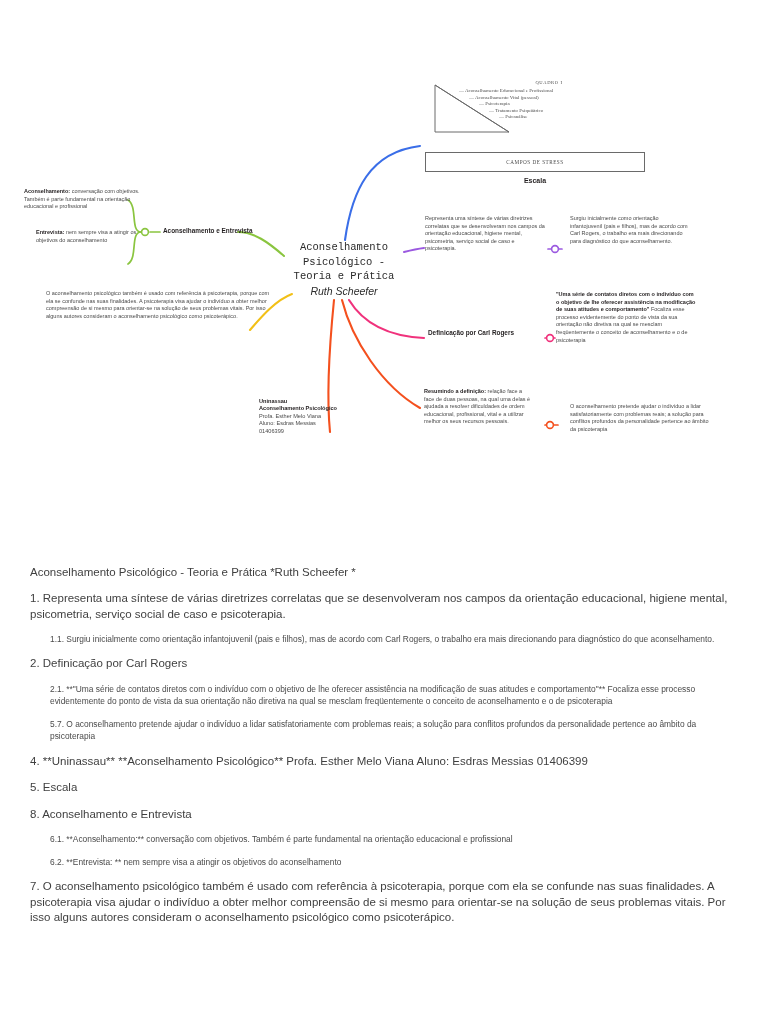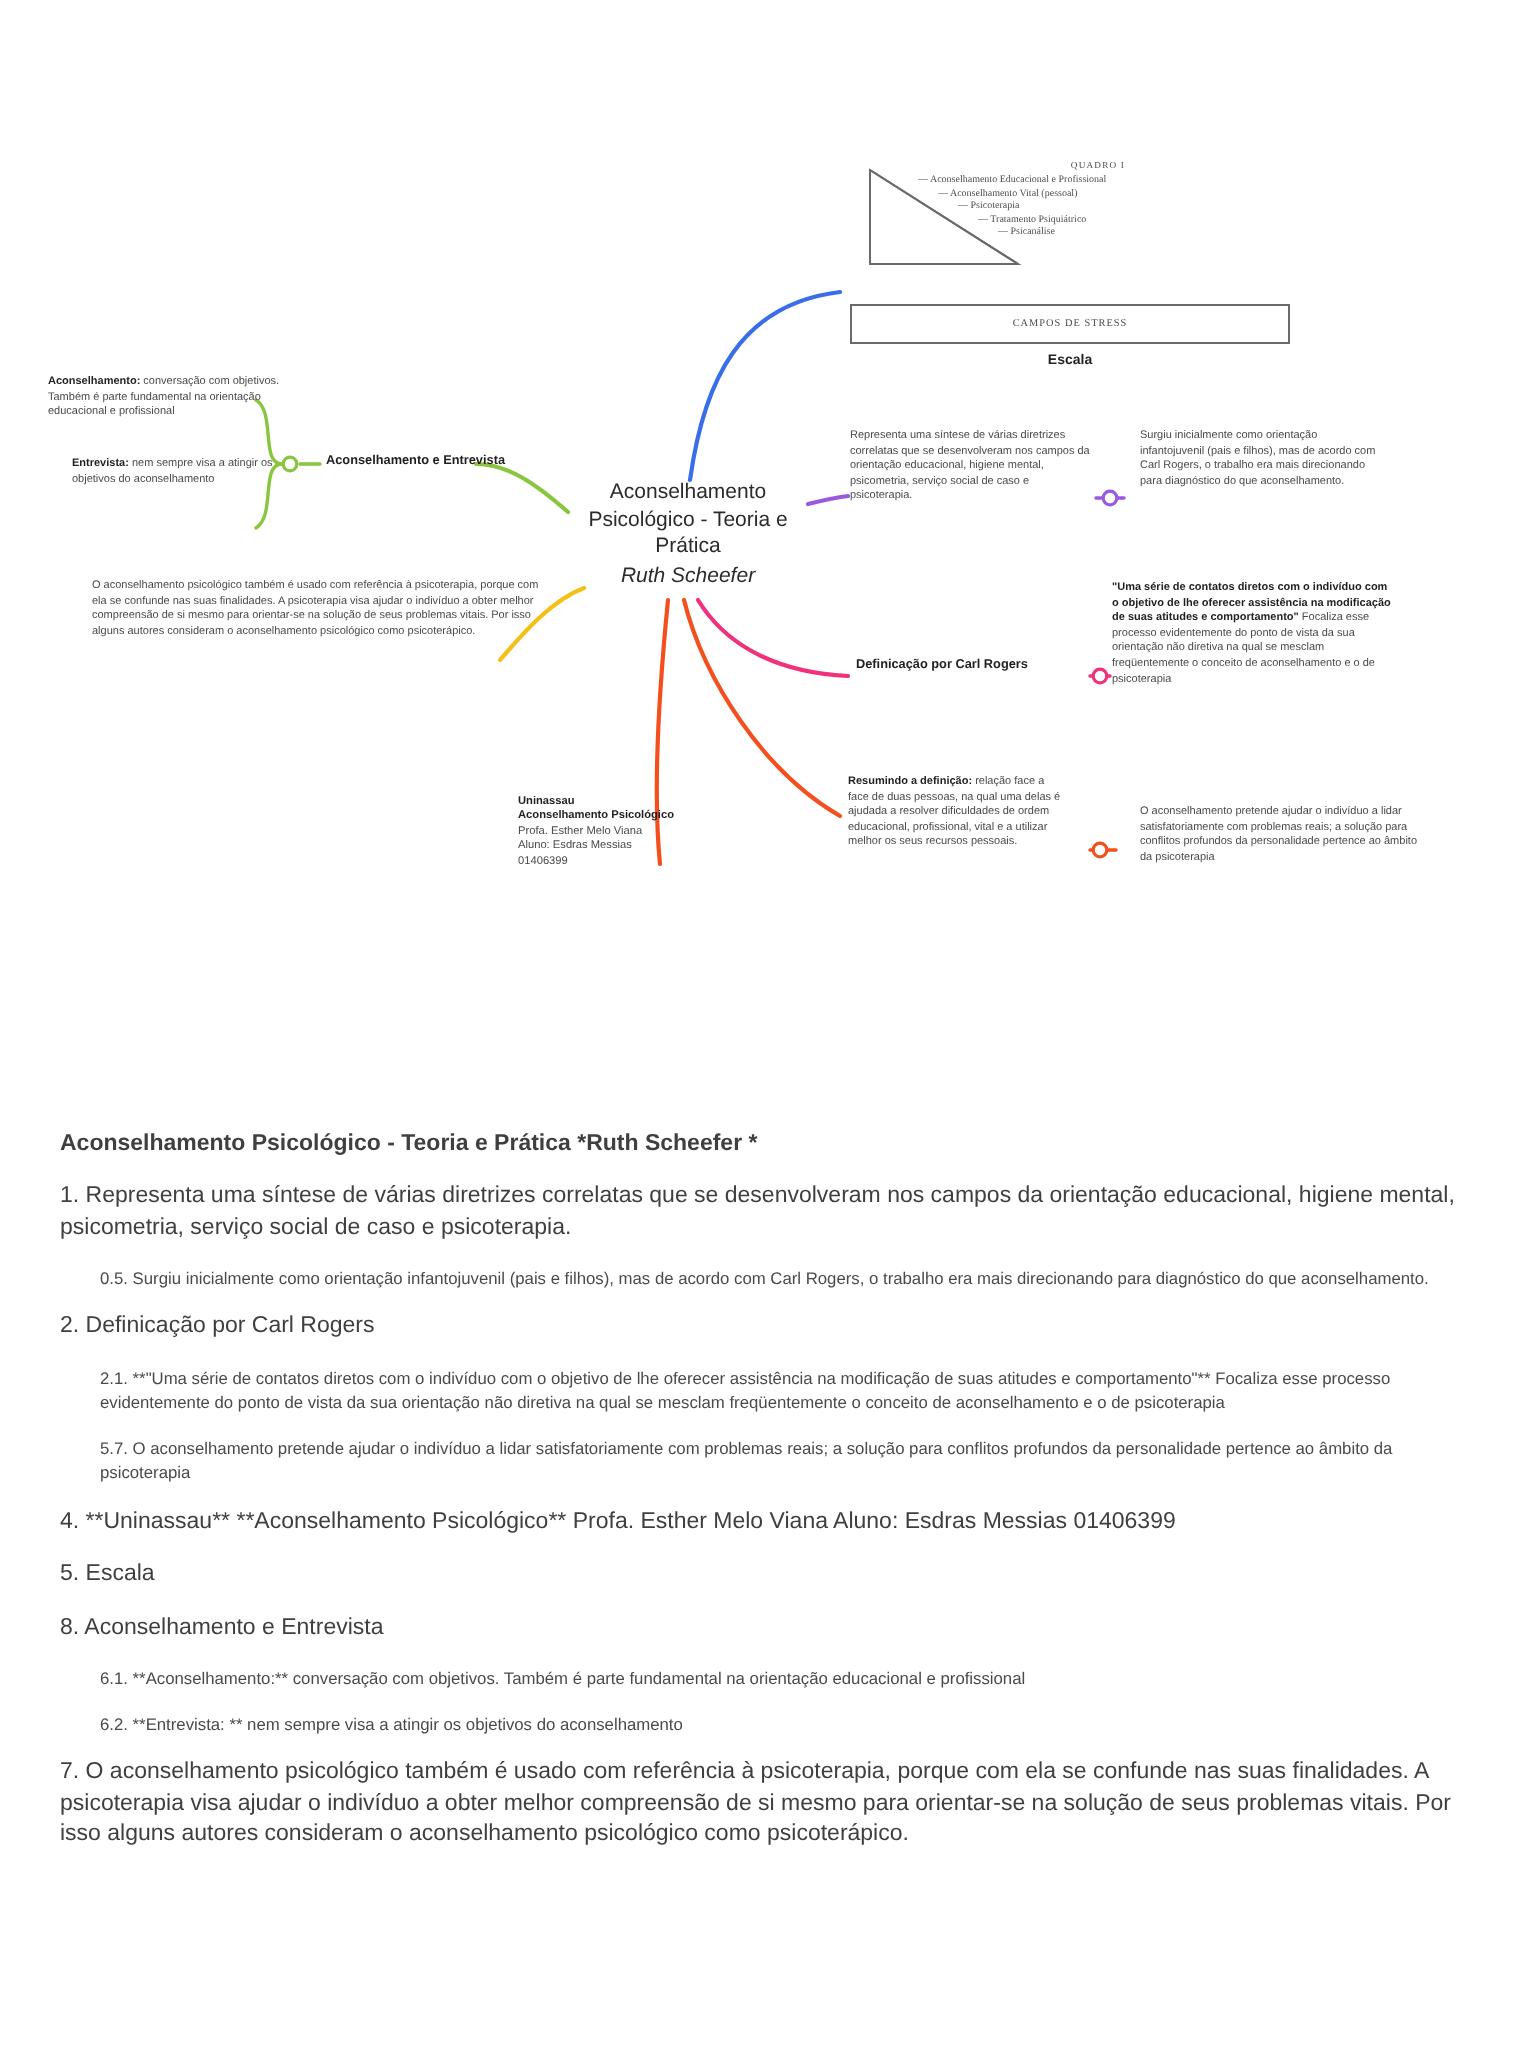--- a/index.html
+++ b/index.html
@@ -19,21 +19,21 @@
   #mm-svg{position:absolute;left:0;top:0;width:768px;height:520px;pointer-events:none;}
 
   .node{position:absolute;}
 
   .central{
     left:284px;top:240px;width:120px;
     text-align:center;
     font-size:10.5px;line-height:13.5px;
     color:#2b2b2b;
   }
-  .central .ctitle{font-weight:400;}
+  .central .ctitle{font-weight:400;font-family:Liberation Mono, monospace;}
   .central .cauthor{font-style:italic;font-weight:400;margin-top:1px;display:block;}
 
   .branch-label{
     font-size:6.4px;font-weight:700;color:#231f20;white-space:nowrap;
   }
   .body-text{
     font-size:5.5px;line-height:7.6px;color:#4a4a4a;
   }
   .body-text b{color:#231f20;}
 
@@ -93,21 +93,21 @@
   #n-uninassau{left:259px;top:398px;width:120px;font-size:5.6px;line-height:7.4px;color:#4a4a4a;}
   #n-uninassau .strong{font-weight:700;color:#231f20;}
 
   
   #outline{
     position:absolute;left:0;top:566px;width:768px;
     padding:0 30px;box-sizing:border-box;
     color:#3f3f3f;
   }
   #outline .doc-title{
-    font-size:11.5px;font-weight:700;color:#3f3f3f;
+    font-size:11.5px;font-weight:400;color:#3f3f3f;
     margin:0 0 13px 0;
   }
   .lvl1{
     font-size:11.5px;font-weight:400;line-height:15.5px;
     color:#3f3f3f;margin:0 0 11px 0;
   }
   .lvl2{
     font-size:8.4px;line-height:12.2px;color:#4a4a4a;
     margin:0 0 11px 0;padding-left:20px;
   }
@@ -201,21 +201,21 @@
     <div>Profa. Esther Melo Viana</div>
     <div>Aluno: Esdras Messias</div>
     <div>01406399</div>
   </div>
 </div>
 
 <div id="outline">
   <div class="doc-title">Aconselhamento Psicológico - Teoria e Prática *Ruth Scheefer *</div>
 
   <p class="lvl1">1. Representa uma síntese de várias diretrizes correlatas que se desenvolveram nos campos da orientação educacional, higiene mental, psicometria, serviço social de caso e psicoterapia.</p>
-  <p class="lvl2">0.5. Surgiu inicialmente como orientação infantojuvenil (pais e filhos), mas de acordo com Carl Rogers, o trabalho era mais direcionando para diagnóstico do que aconselhamento.</p>
+  <p class="lvl2">1.1. Surgiu inicialmente como orientação infantojuvenil (pais e filhos), mas de acordo com Carl Rogers, o trabalho era mais direcionando para diagnóstico do que aconselhamento.</p>
   <p class="lvl1">2. Definicação por Carl Rogers</p>
   <p class="lvl2">2.1. **"Uma série de contatos diretos com o indivíduo com o objetivo de lhe oferecer assistência na modificação de suas atitudes e comportamento"** Focaliza esse processo evidentemente do ponto de vista da sua orientação não diretiva na qual se mesclam freqüentemente o conceito de aconselhamento e o de psicoterapia</p>
   <p class="lvl2">5.7. O aconselhamento pretende ajudar o indivíduo a lidar satisfatoriamente com problemas reais; a solução para conflitos profundos da personalidade pertence ao âmbito da psicoterapia</p>
   <p class="lvl1">4. **Uninassau** **Aconselhamento Psicológico** Profa. Esther Melo Viana Aluno: Esdras Messias 01406399</p>
   <p class="lvl1">5. Escala</p>
   <p class="lvl1">8. Aconselhamento e Entrevista</p>
   <p class="lvl2">6.1. **Aconselhamento:** conversação com objetivos. Também é parte fundamental na orientação educacional e profissional</p>
   <p class="lvl2">6.2. **Entrevista: ** nem sempre visa a atingir os objetivos do aconselhamento</p>
   <p class="lvl1">7. O aconselhamento psicológico também é usado com referência à psicoterapia, porque com ela se confunde nas suas finalidades. A psicoterapia visa ajudar o indivíduo a obter melhor compreensão de si mesmo para orientar-se na solução de seus problemas vitais. Por isso alguns autores consideram o aconselhamento psicológico como psicoterápico.</p>
 </div>

